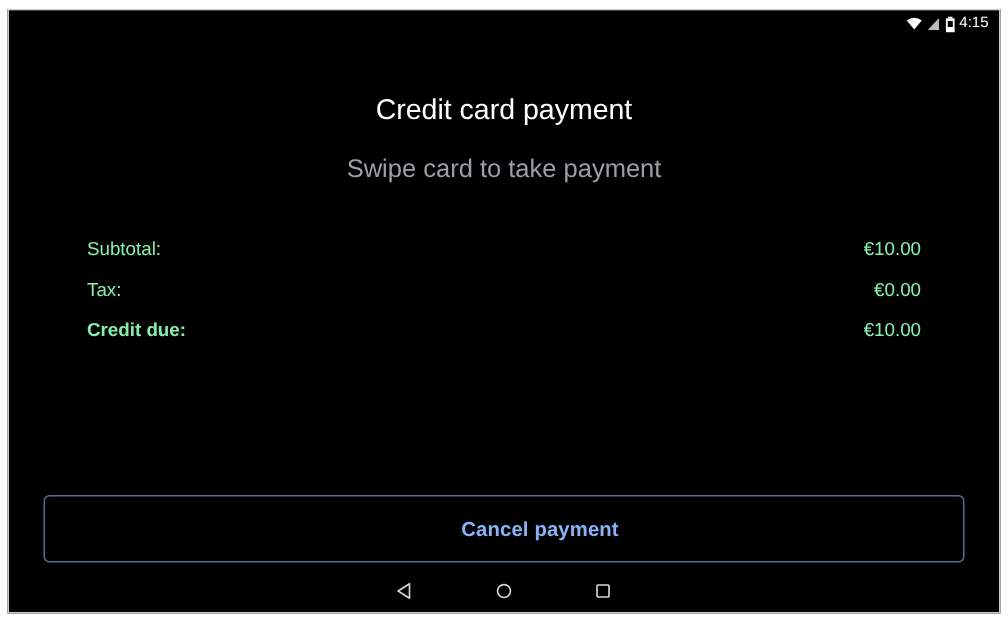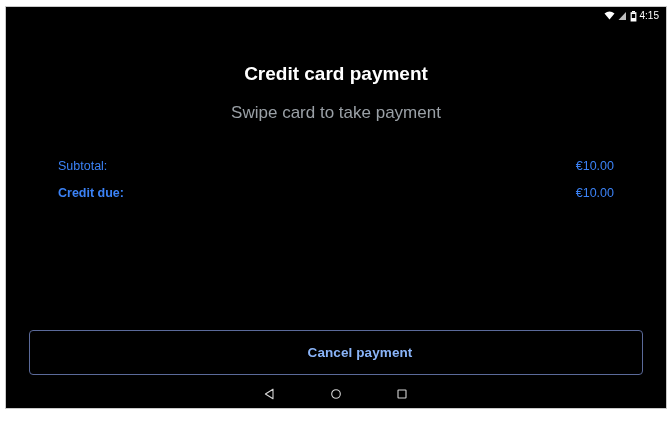--- a/index.html
+++ b/index.html
@@ -67,21 +67,21 @@
 
   #payment-title {
     position: absolute;
     top: 38px;
     left: 0;
     width: 100%;
     text-align: center;
     color: #ffffff;
     font-size: 19px;
     line-height: 22px;
-    font-weight: 700;
+    font-weight: 400;
   }
   #payment-subtitle {
     position: absolute;
     top: 80px;
     left: 0;
     width: 100%;
     text-align: center;
     color: #9aa0a6;
     font-size: 17px;
     line-height: 16px;
@@ -96,21 +96,21 @@
     right: 52px;
   }
   .total-row {
     display: flex;
     justify-content: space-between;
     align-items: baseline;
     height: 27px;
   }
   .total-label,
   .total-value {
-    color: #3b82f6;
+    color: #86efac;
     font-size: 12.5px;
     line-height: 14px;
     font-weight: 400;
     white-space: nowrap;
     text-align: right;
   }
   .total-row.emphasis .total-label { font-weight: 700; }
   .total-row.emphasis .total-value { font-weight: 400; }
 
   
@@ -195,20 +195,24 @@
     <div id="payment-title">Credit card payment</div>
     <div id="payment-subtitle">Swipe card to take payment</div>
 
     <div id="totals">
 
       <div class="total-row">
         <span class="total-label">Subtotal:</span>
         <span class="total-value">€10.00</span>
       </div>
 
+      <div class="total-row">
+        <span class="total-label">Tax:</span>
+        <span class="total-value">€0.00</span>
+      </div>
 
       <div class="total-row emphasis">
         <span class="total-label">Credit due:</span>
         <span class="total-value">€10.00</span>
       </div>
 
     </div>
 
     <button id="cancel-payment-button">
       <span id="cancel-payment-label">Cancel payment</span>

